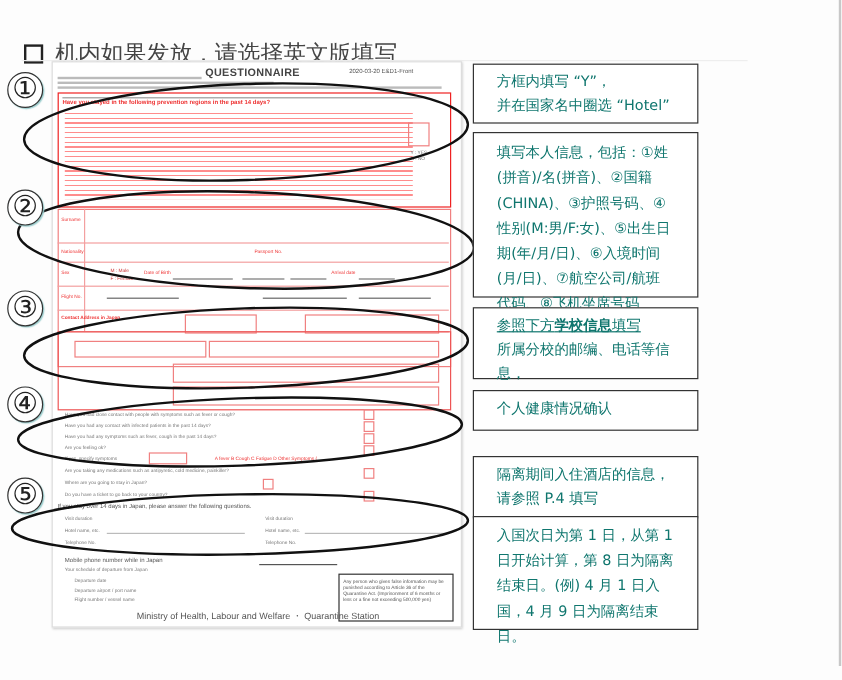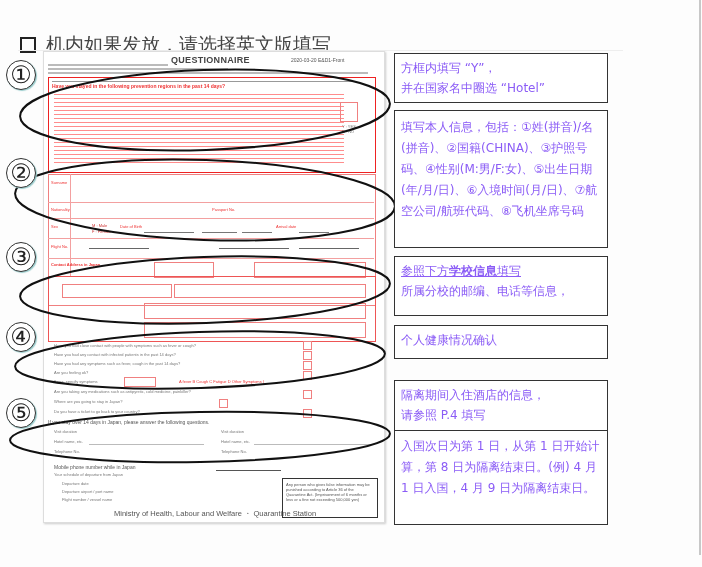--- a/index.html
+++ b/index.html
@@ -23,21 +23,21 @@
   .grey { position:absolute; font-size:4px; color:#777; }
   .rline { position:absolute; height:1px; background:#f3a0a0; }
   .blk { position:absolute; height:1px; background:#444; }
   .ministry { position:absolute; left:70px; top:457px; font-size:7.5px; color:#555; white-space:nowrap; }
   .warn { position:absolute; left:238px; top:426px; width:94px; height:38px; border:1.5px solid #333; }
 
   .circle-num { position:absolute; width:28px; height:28px; border:1.5px solid #333; border-radius:50%; font-size:24px; line-height:28px; text-align:center; color:#222; font-family:"Liberation Sans", sans-serif; background:#fff; box-shadow:1px 1px 1px #9cc; }
 
   svg.ovals { position:absolute; left:0; top:0; }
 
-  .note { position:absolute; left:394px; width:214px; border:1.5px solid #333; background:#fff; font-size:12px; color:#8b5cf6; line-height:20px; padding:4px 6px; box-sizing:border-box; }
+  .note { position:absolute; left:394px; width:188px; border:1.5px solid #333; background:#fff; font-size:12px; color:#0f766e; line-height:20px; padding:4px 19px; box-sizing:border-box; }
   .note b { font-weight:bold; }
   .note .ul { text-decoration:underline; }
 </style>
 </head>
 <body>
 
 <div class="scrollbar"></div>
 
 <div class="heading">
   <span class="chk"></span>

